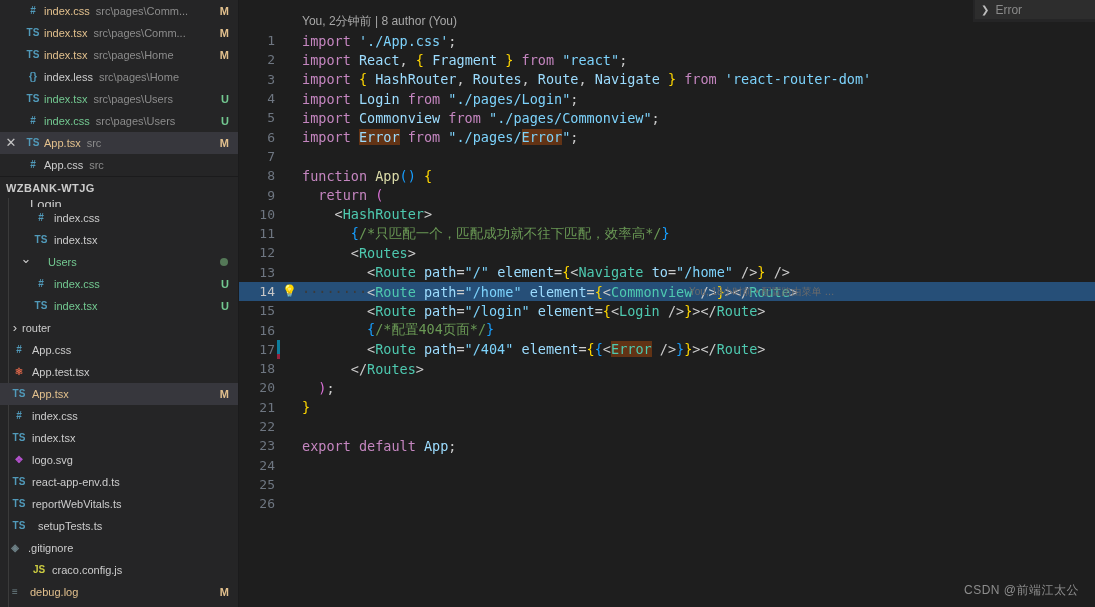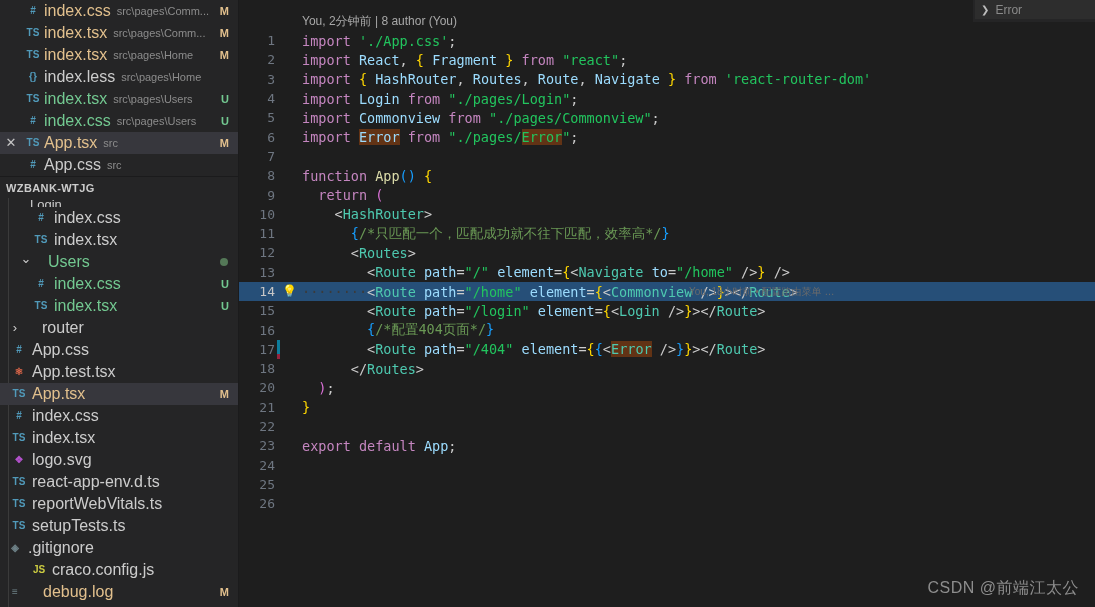--- a/index.html
+++ b/index.html
@@ -40,21 +40,21 @@
     font-family: "Liberation Sans", sans-serif;
   }
   .ic-ts { color: #519aba; }
   .ic-css { color: #519aba; font-size: 14px; font-weight: 400; }
   .ic-less { color: #519aba; font-size: 12px; }
   .ic-react { color: #e2684a; font-size: 12px; }
   .ic-svg { color: #b452cd; font-size: 12px; }
   .ic-js { color: #cbcb41; font-size: 10px; margin-left: 24px; }
   .ic-git { color: #6d8086; font-size: 12px; }
   .ic-log { color: #6d8086; font-size: 12px; }
-  .row .fname { font-size: 16px; }
+  .row .fname { font-size: 11px; }
   .row .fpath {
     font-size: 11px; color: #8c8c8c; margin-left: 6px;
     overflow: hidden; text-overflow: ellipsis;
   }
   .row .badge {
     position: absolute; right: 9px; font-size: 11px; font-weight: bold;
   }
   .badge.m { color: #e2c08d; }
   .badge.u { color: #73c991; }
   .dot-badge {
@@ -144,36 +144,36 @@
   .mod-bar.red { background: #94243e; }
   .inline-blame {
     position: absolute; left: 450px; top: 0; height: 19.3px;
     display: flex; align-items: center;
     font-family: "Liberation Sans", sans-serif;
     font-size: 10px; color: #6a6a6a; white-space: pre;
   }
 
   
   .kw    { color: #c586c0; }
-  .str   { color: #22c55e; }
+  .str   { color: #7dd3fc; }
   .punc  { color: #cccccc; }
   .brace { color: #ffd700; }
   .brace2{ color: #da70d6; }
   .brace3{ color: #179fff; }
   .ident { color: #9cdcfe; }
   .tag   { color: #4ec9b0; }
   .attr  { color: #9cdcfe; }
   .fn    { color: #dcdcaa; }
   .cmt   { color: #6a9955; }
   .hlmark{ background: #623315; }
   .ws    { color: #3b3b3b; }
 
   .watermark {
     position: absolute; right: 16px; bottom: 8px;
-    font-size: 16px; color: #8d8d8d;
+    font-size: 12px; color: #8d8d8d;
     font-family: "Liberation Sans", sans-serif;
     letter-spacing: .5px;
   }
 </style>
 </head>
 <body>
 
 <div class="app">
 
   <div class="sidebar">
@@ -269,21 +269,21 @@
           </div>
           <div class="row">
             <span style="flex: 0 0 30px;"></span>
             <span class="ficon ic-ts">TS</span>
             <span class="fname name-unt" style="margin-left: 2px;">index.tsx</span>
             <span class="badge u">U</span>
           </div>
           <div class="row">
             <span style="flex: 0 0 8px;"></span>
             <span class="chev" style="font-size: 13px;">›</span>
-            <span class="fname " style="margin-left: 20px;">router</span>
+            <span class="fname " style="margin-left: 0;">router</span>
           </div>
           <div class="row">
             <span style="flex: 0 0 8px;"></span>
             <span class="ficon ic-css">#</span>
             <span class="fname " style="margin-left: 2px;">App.css</span>
           </div>
           <div class="row">
             <span style="flex: 0 0 8px;"></span>
             <span class="ficon ic-react">⚛</span>
             <span class="fname " style="margin-left: 2px;">App.test.tsx</span>
@@ -315,36 +315,36 @@
             <span class="fname " style="margin-left: 2px;">react-app-env.d.ts</span>
           </div>
           <div class="row">
             <span style="flex: 0 0 8px;"></span>
             <span class="ficon ic-ts">TS</span>
             <span class="fname " style="margin-left: 2px;">reportWebVitals.ts</span>
           </div>
           <div class="row">
             <span style="flex: 0 0 8px;"></span>
             <span class="ficon ic-ts">TS</span>
-            <span class="fname " style="margin-left: 2px;">setupTests.ts</span>
+            <span class="fname " style="margin-left: 8px;">setupTests.ts</span>
           </div>
           <div class="row">
             <span style="flex: 0 0 4px;"></span>
             <span class="ficon ic-git">◈</span>
             <span class="fname " style="margin-left: 2px;">.gitignore</span>
           </div>
           <div class="row">
             <span style="flex: 0 0 4px;"></span>
             <span class="ficon ic-js">JS</span>
             <span class="fname " style="margin-left: 2px;">craco.config.js</span>
           </div>
           <div class="row">
             <span style="flex: 0 0 4px;"></span>
             <span class="ficon ic-log">≡</span>
-            <span class="fname name-mod" style="margin-left: 17px;">debug.log</span>
+            <span class="fname name-mod" style="margin-left: 4px;">debug.log</span>
             <span class="badge m">M</span>
           </div>
         </div>
     </div>
   </div>
 
   <div class="editor-area">
 
     <div class="tabbar-shadow"></div>
     <div class="tabbar-fragment">

